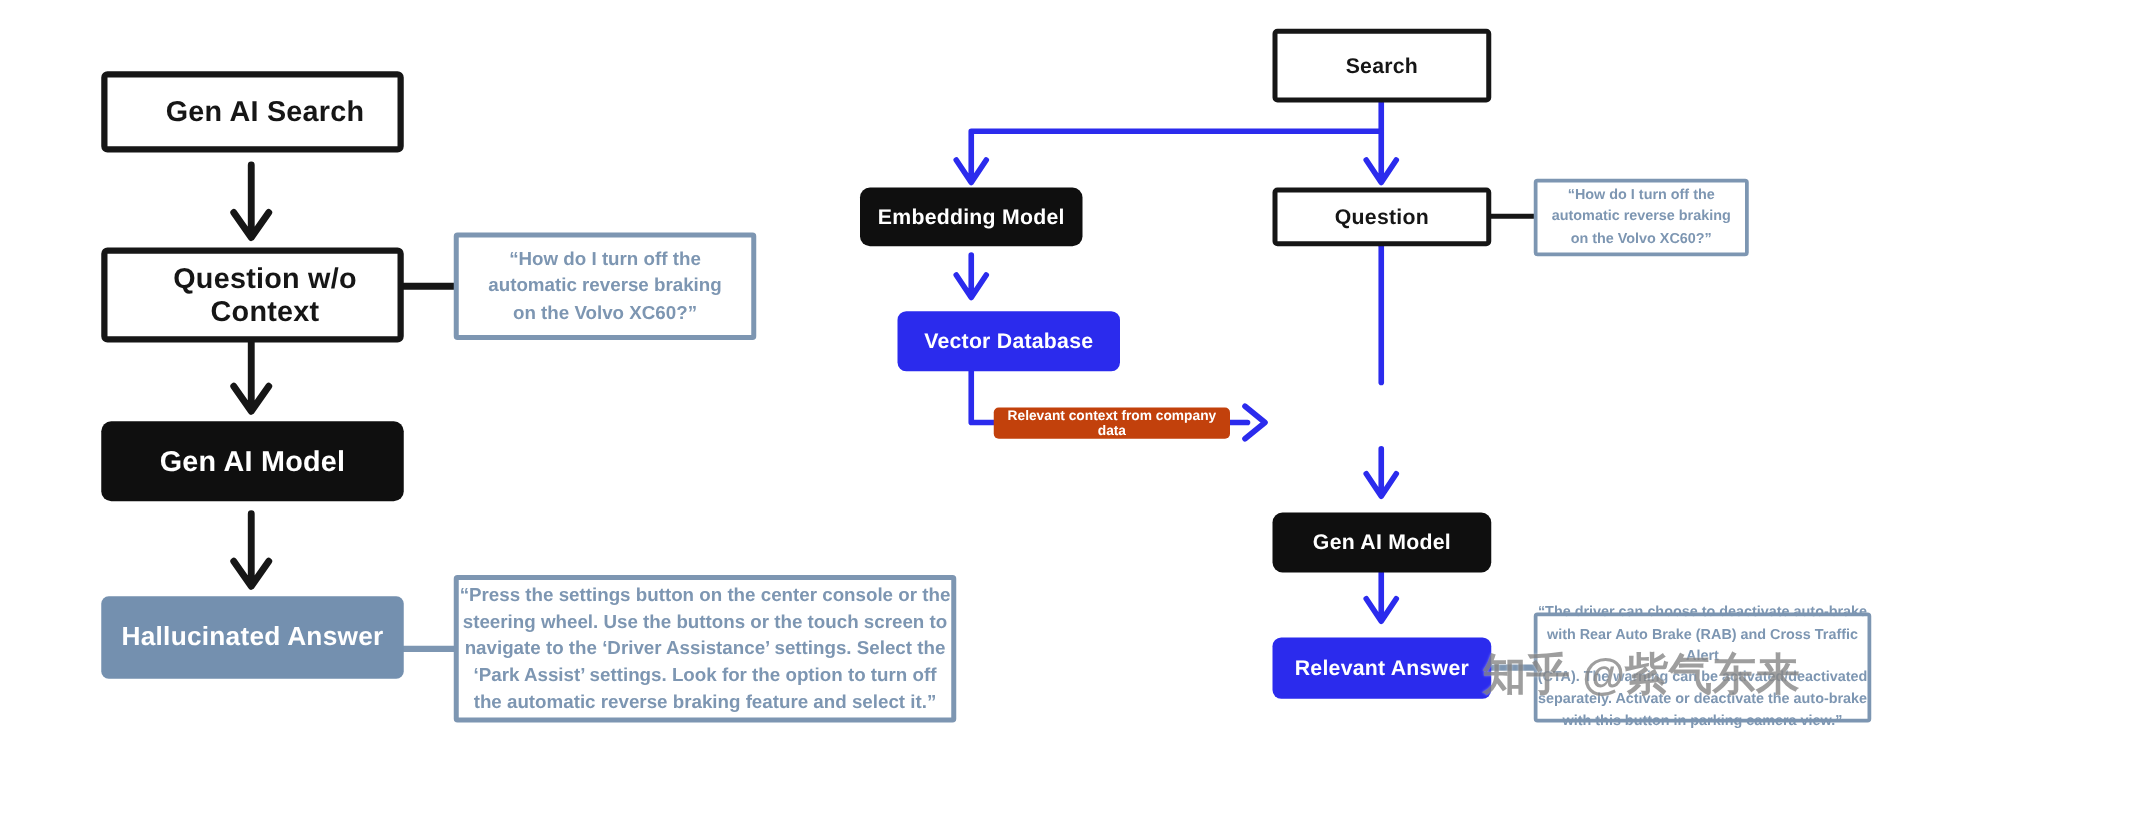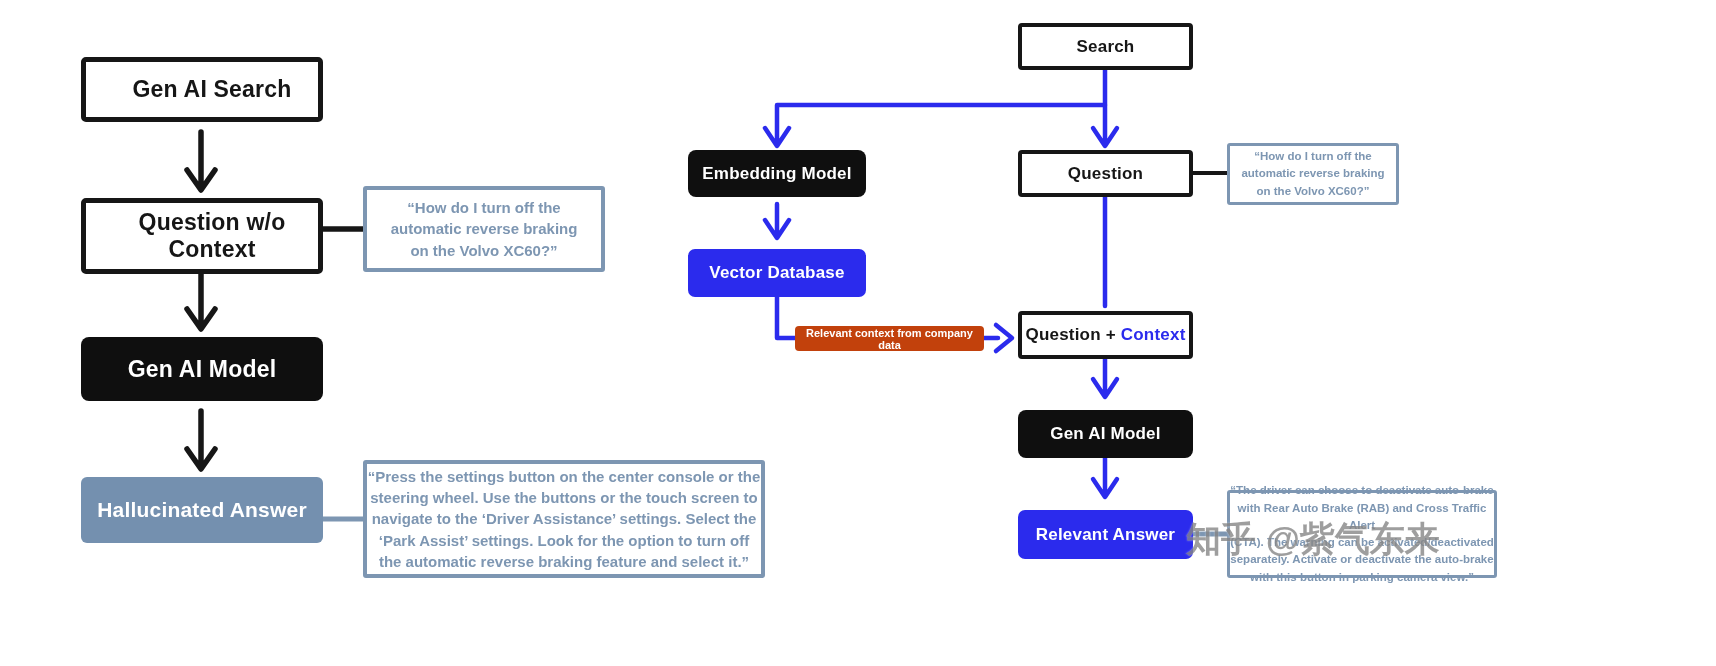--- a/index.html
+++ b/index.html
@@ -71,38 +71,34 @@
   <div class="node nblack f23" style="left:81px;top:337px;width:242px;height:64px;">Gen AI Model</div>
 
   <div class="node nsteel f21" style="left:81px;top:477px;width:242px;height:66px;">Hallucinated Answer</div>
 
   <div class="callout f15" style="left:363px;top:460px;width:402px;height:118px;">“Press the settings button on the center console or the
 steering wheel. Use the buttons or the touch screen to
 navigate to the ‘Driver Assistance’ settings. Select the
 ‘Park Assist’ settings. Look for the option to turn off
 the automatic reverse braking feature and select it.”</div>
 
-  <div class="node outline-sm f17" style="left:1018px;top:23px;width:175px;height:47px;">Search</div>
+  <div class="node outline-sm f17" style="left:1018px;top:23px;width:175px;height:59px;">Search</div>
 
   <div class="node nblack f17" style="left:688px;top:150px;width:178px;height:47px;">Embedding Model</div>
 
   <div class="node outline-sm f17" style="left:1018px;top:150px;width:175px;height:47px;">Question</div>
 
   <div class="callout thin f12" style="left:1227px;top:143px;width:172px;height:62px;">“How do I turn off the
 automatic reverse braking
 on the Volvo XC60?”</div>
 
-  <div class="node nblue f17" style="left:688px;top:249px;width:178px;height:48px;">Vector Database</div>
+  <div class="node nblue f17" style="left:718px;top:249px;width:178px;height:48px;">Vector Database</div>
 
   <div class="ribbon f11" style="left:795px;top:326px;width:189px;height:25px;">Relevant context from company data</div>
 
-  <div class="node outline-sm f17" style="left:1018px;top:311px;width:175px;height:48px;">
-    <span class="qplus">Question +</span>
-    <span class="ctx-blue">Context</span>
-  </div>
 
   <div class="node nblack f17" style="left:1018px;top:410px;width:175px;height:48px;">Gen AI Model</div>
 
   <div class="node nblue f17" style="left:1018px;top:510px;width:175px;height:49px;">Relevant Answer</div>
 
   <div class="callout thin f12" style="left:1227px;top:490px;width:270px;height:88px;">“The driver can choose to deactivate auto-brake
 with Rear Auto Brake (RAB) and Cross Traffic Alert
 (CTA). The warning can be activated/deactivated
 separately. Activate or deactivate the auto-brake
 with this button in parking camera view.”</div>

